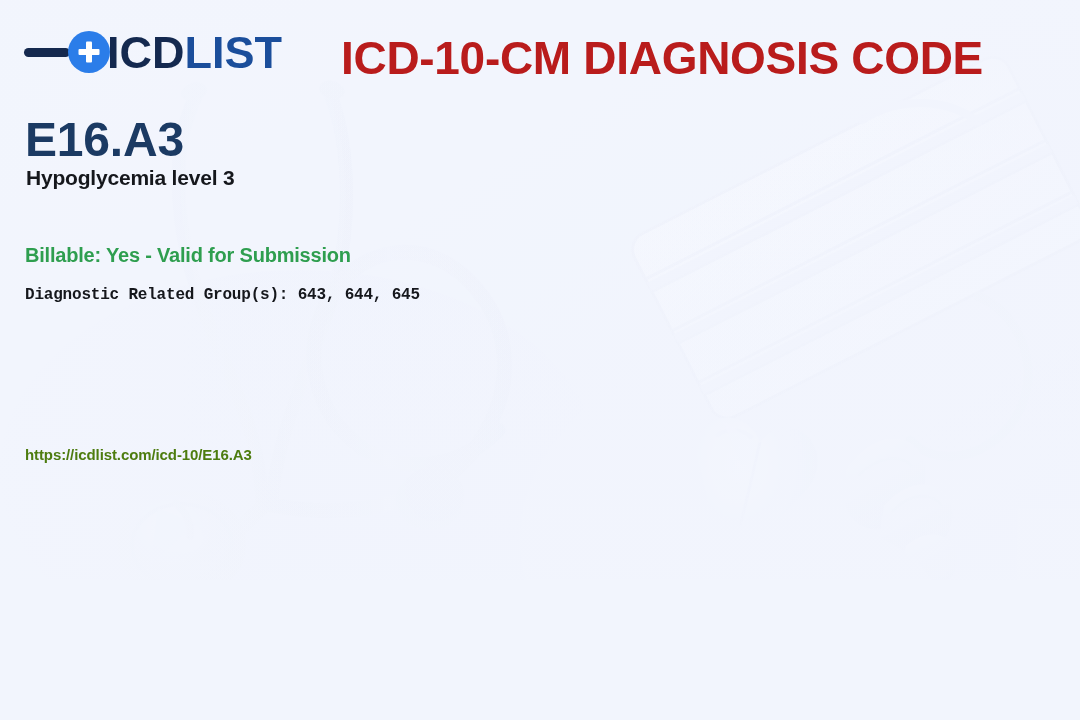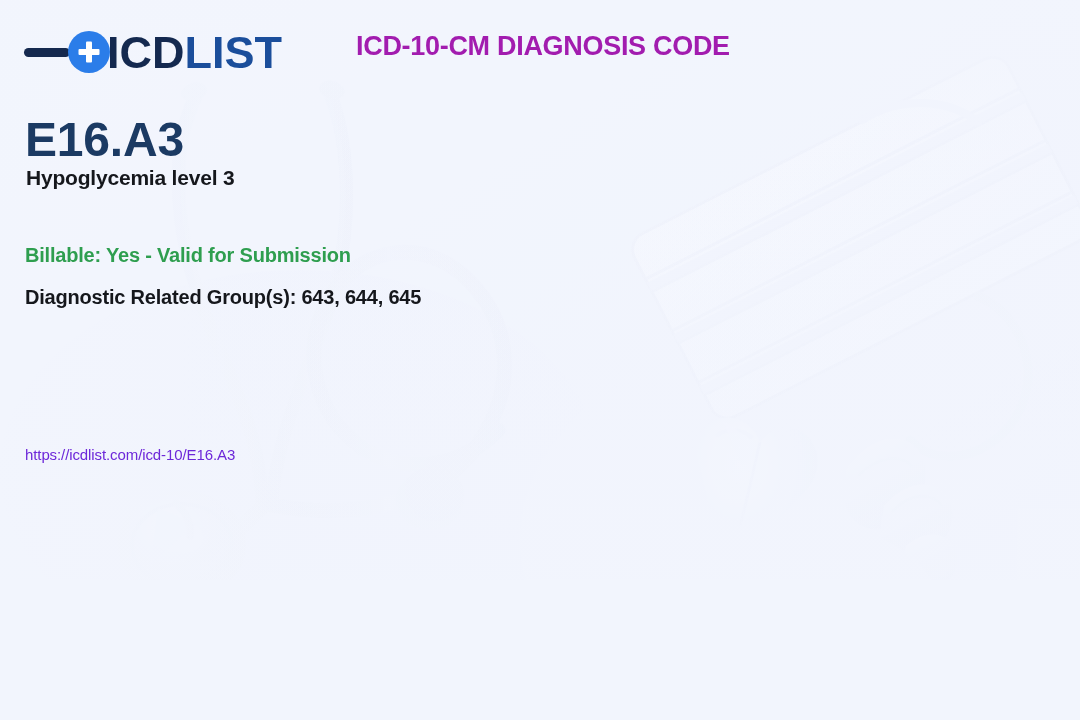--- a/index.html
+++ b/index.html
@@ -89,25 +89,25 @@
     letter-spacing: 0px;
     line-height: 1;
     margin-left: -3px;
     white-space: nowrap;
   }
   #logo-wordmark .wm-icd { color: #14294f; }
   #logo-wordmark .wm-list { color: #1b4e9b; }
 
   #header-title {
     position: absolute;
-    left: 356px;
+    left: 341px;
     top: 31px;
-    font-size: 27px;
-    font-weight: bold;
-    color: #a21caf;
+    font-size: 46px;
+    font-weight: bold;
+    color: #b91c1c;
     letter-spacing: -0.3px;
     white-space: nowrap;
   }
 
   
   #content {
     position: absolute;
     left: 0; top: 0;
     width: 1080px; height: 720px;
     z-index: 3;
@@ -142,43 +142,44 @@
     font-weight: bold;
     color: #2e9e4f;
     letter-spacing: -0.2px;
     margin-top: 20px;
   }
 
   #drg-line {
     position: absolute;
     left: 25px;
     top: 286px;
-    font-size: 20px;
+    font-size: 16px;
     font-weight: bold;
     color: #15171c;
     letter-spacing: -0.2px;
+    font-family: Liberation Mono, monospace;
   }
 
   #tags-line {
     position: absolute;
     left: 25px;
     top: 350px;
     font-size: 20px;
     font-weight: bold;
     color: #15171c;
     letter-spacing: -0.2px;
   }
 
   #source-url {
     position: absolute;
     left: 25px;
     top: 446px;
     font-size: 15px;
-    font-weight: normal;
-    color: #6d28d9;
+    font-weight: bold;
+    color: #4d7c0f;
     letter-spacing: -0.1px;
   }
 
   #footer-brand {
     position: absolute;
     right: 34px;
     bottom: 24px;
     font-size: 47px;
     font-weight: bold;
     color: #132c53;

